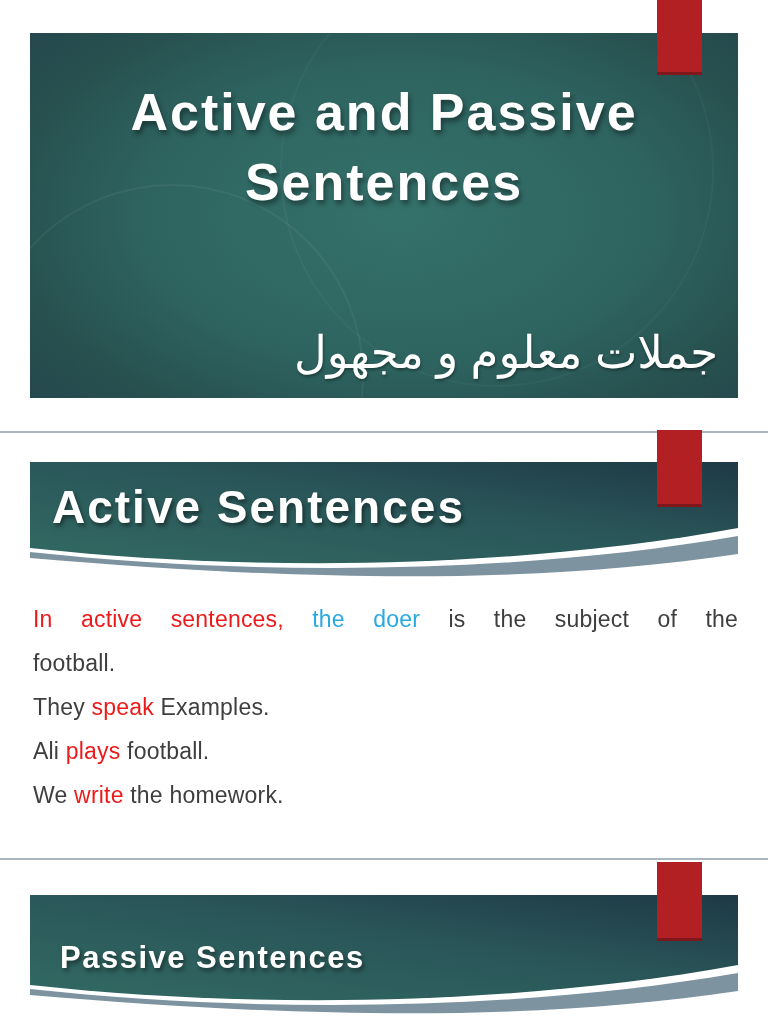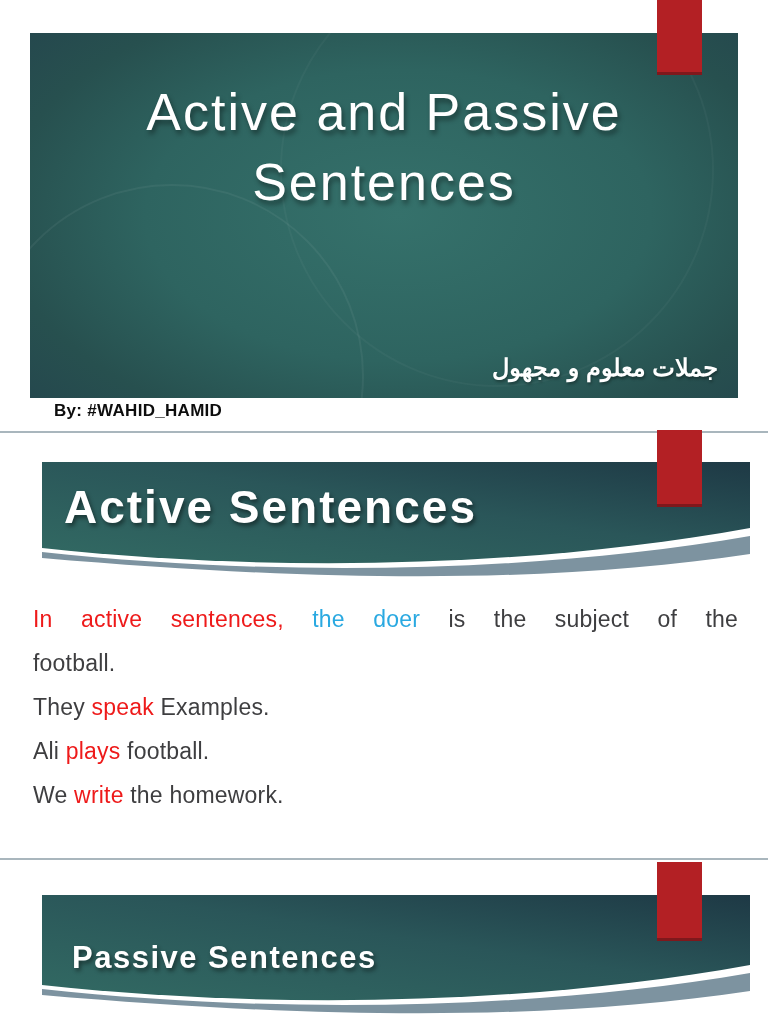--- a/index.html
+++ b/index.html
@@ -27,47 +27,47 @@
     position:absolute;left:30px;top:33px;width:708px;height:365px;overflow:hidden;
     background:radial-gradient(ellipse 85% 95% at 52% 50%,
       var(--slide_center) 0%, var(--slide_mid) 42%, #27504f 66%, var(--slide_edge) 100%);
     z-index:2;
   }
   .deco-circle{position:absolute;border-radius:50%;border:2px solid rgba(255,255,255,0.055);}
   .c1{left:-50px;bottom:-170px;width:380px;height:380px;}
   .c2{left:250px;top:-80px;width:430px;height:430px;border-color:rgba(255,255,255,0.035);}
   .title{
     position:absolute;left:0;top:44px;width:100%;text-align:center;
-    color:var(--text_white);font-weight:normal;font-size:52px;line-height:70px;letter-spacing:2px;
+    color:var(--text_white);font-weight:bold;font-size:52px;line-height:70px;letter-spacing:2px;
     text-shadow:2px 4px 5px rgba(0,0,0,0.40);
   }
   .arabic{
     position:absolute;right:20px;bottom:14px;direction:rtl;
-    color:var(--text_white);font-weight:bold;font-size:24px;line-height:1.35;
+    color:var(--text_white);font-weight:normal;font-size:45px;line-height:1.35;
     text-shadow:1px 2px 3px rgba(0,0,0,0.35);
   }
   .byline{
     position:absolute;left:54px;top:401px;z-index:3;
     color:var(--byline_black);font-weight:bold;font-size:17px;letter-spacing:0.3px;
   }
 
   
   .bookmark{
     position:absolute;left:657px;width:45px;background:var(--bookmark_red);
     border-bottom:3px solid var(--bookmark_red_dark);z-index:5;
   }
   .bm1{top:0;height:72px;}
   .bm2{top:430px;height:74px;}
   .bm3{top:862px;height:76px;}
   .divider{position:absolute;left:0;width:768px;height:2px;background:var(--divider);z-index:1;}
   .dv1{top:431px;}
   .dv2{top:858px;}
 
   
-  .banner{position:absolute;left:42px;width:708px;z-index:2;}
+  .banner{position:absolute;left:30px;width:708px;z-index:2;}
   .banner svg{display:block;}
   .banner-heading{
     position:absolute;color:var(--text_white);font-weight:bold;
     text-shadow:2px 3px 4px rgba(0,0,0,0.45);white-space:nowrap;
   }
   .h2x{left:22px;top:18px;font-size:46px;letter-spacing:2px;}
   .h3x{left:30px;top:30px;font-size:31px;letter-spacing:1.5px;margin-top:15px;}
 
   
   .bodytext{position:absolute;left:33px;width:705px;z-index:2;
@@ -88,21 +88,20 @@
   <div class="slide1">
     <div class="deco-circle c1"></div>
     <div class="deco-circle c2"></div>
     <div class="title">
       <div>Active and Passive</div>
       <div>Sentences</div>
     </div>
     <div class="arabic" dir="rtl">جملات معلوم و مجهول</div>
   </div>
   <div class="bookmark bm1"></div>
-  <div class="byline">By: #WAHID_HAMID</div>
 
   <div class="divider dv1"></div>
 
   <div class="bookmark bm2"></div>
   <div class="banner" style="top:462px;height:118px;">
     <svg width="708" height="118" viewBox="0 0 708 118">
       <defs>
         <linearGradient id="g2" x1="0%" y1="100%" x2="100%" y2="0%">
           <stop offset="0%" style="stop-color:var(--banner_green)"></stop>
           <stop offset="55%" style="stop-color:#2a5659"></stop>

